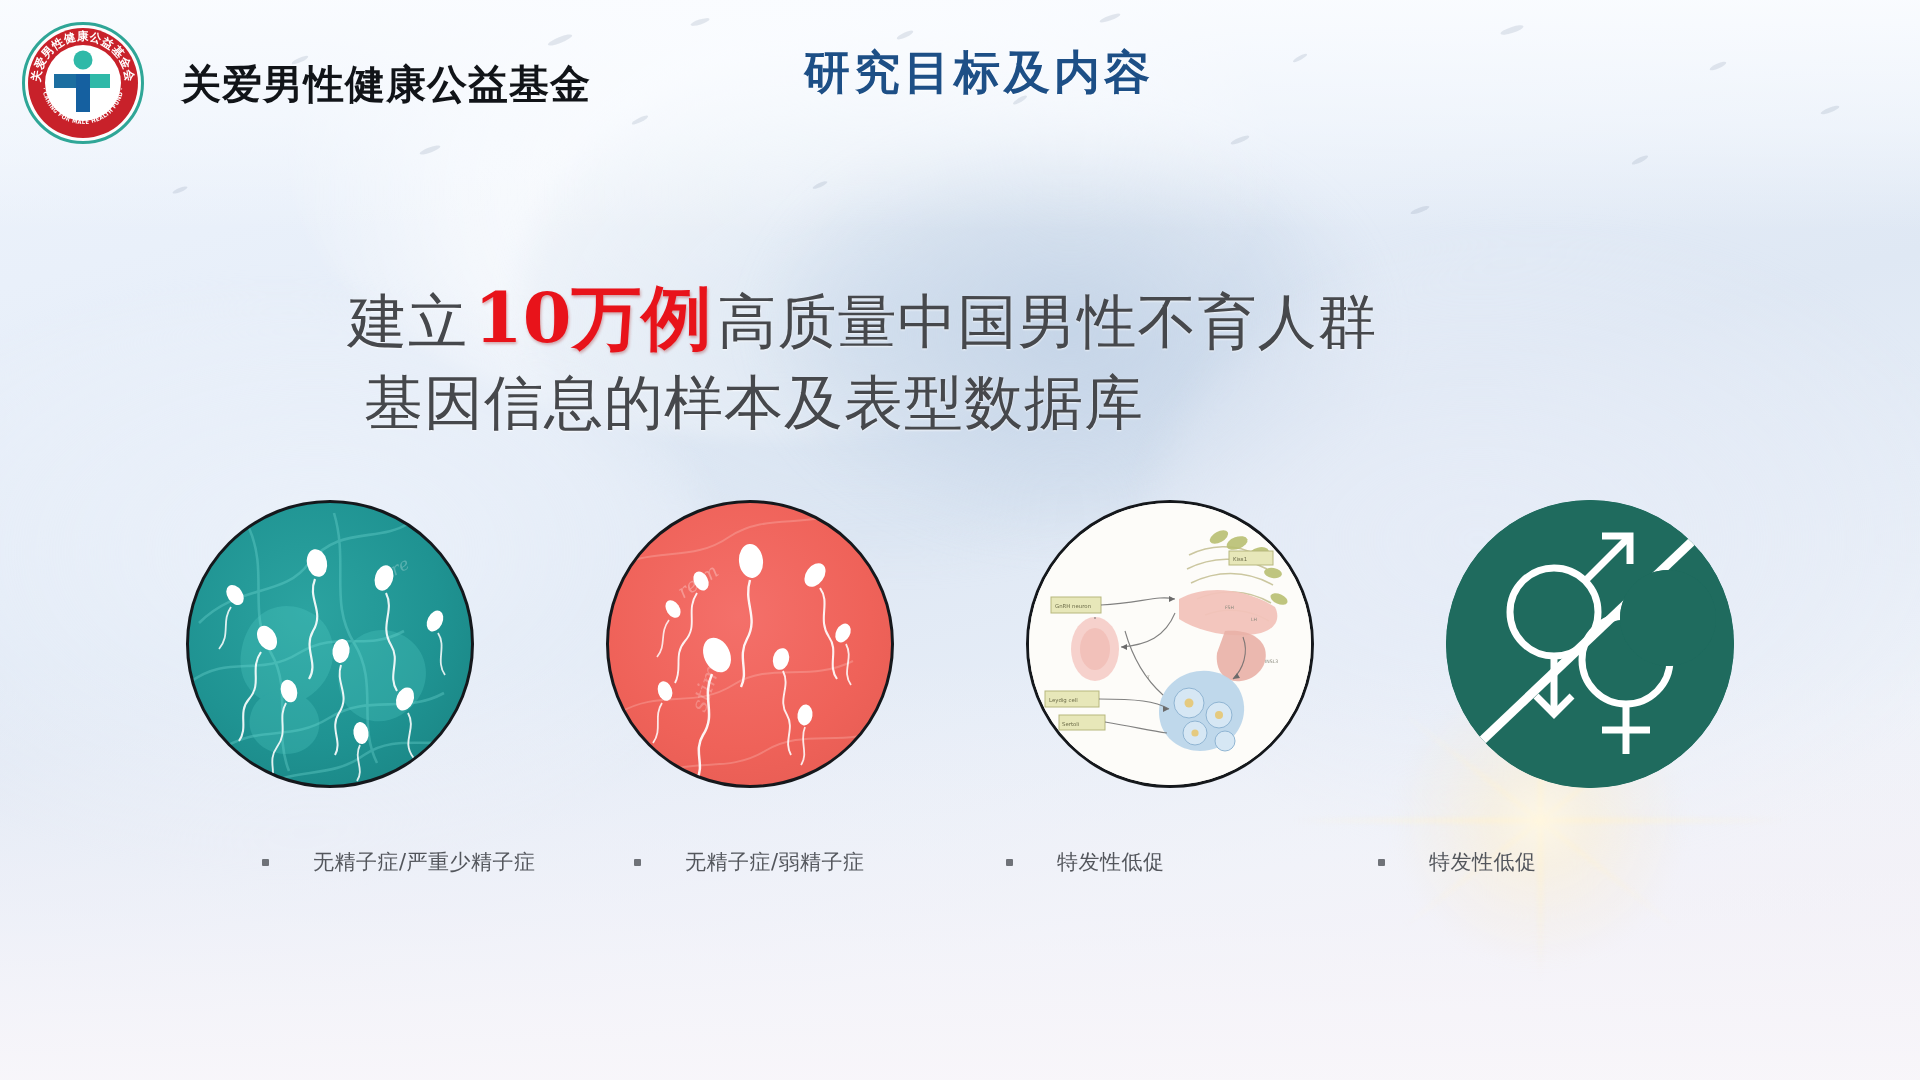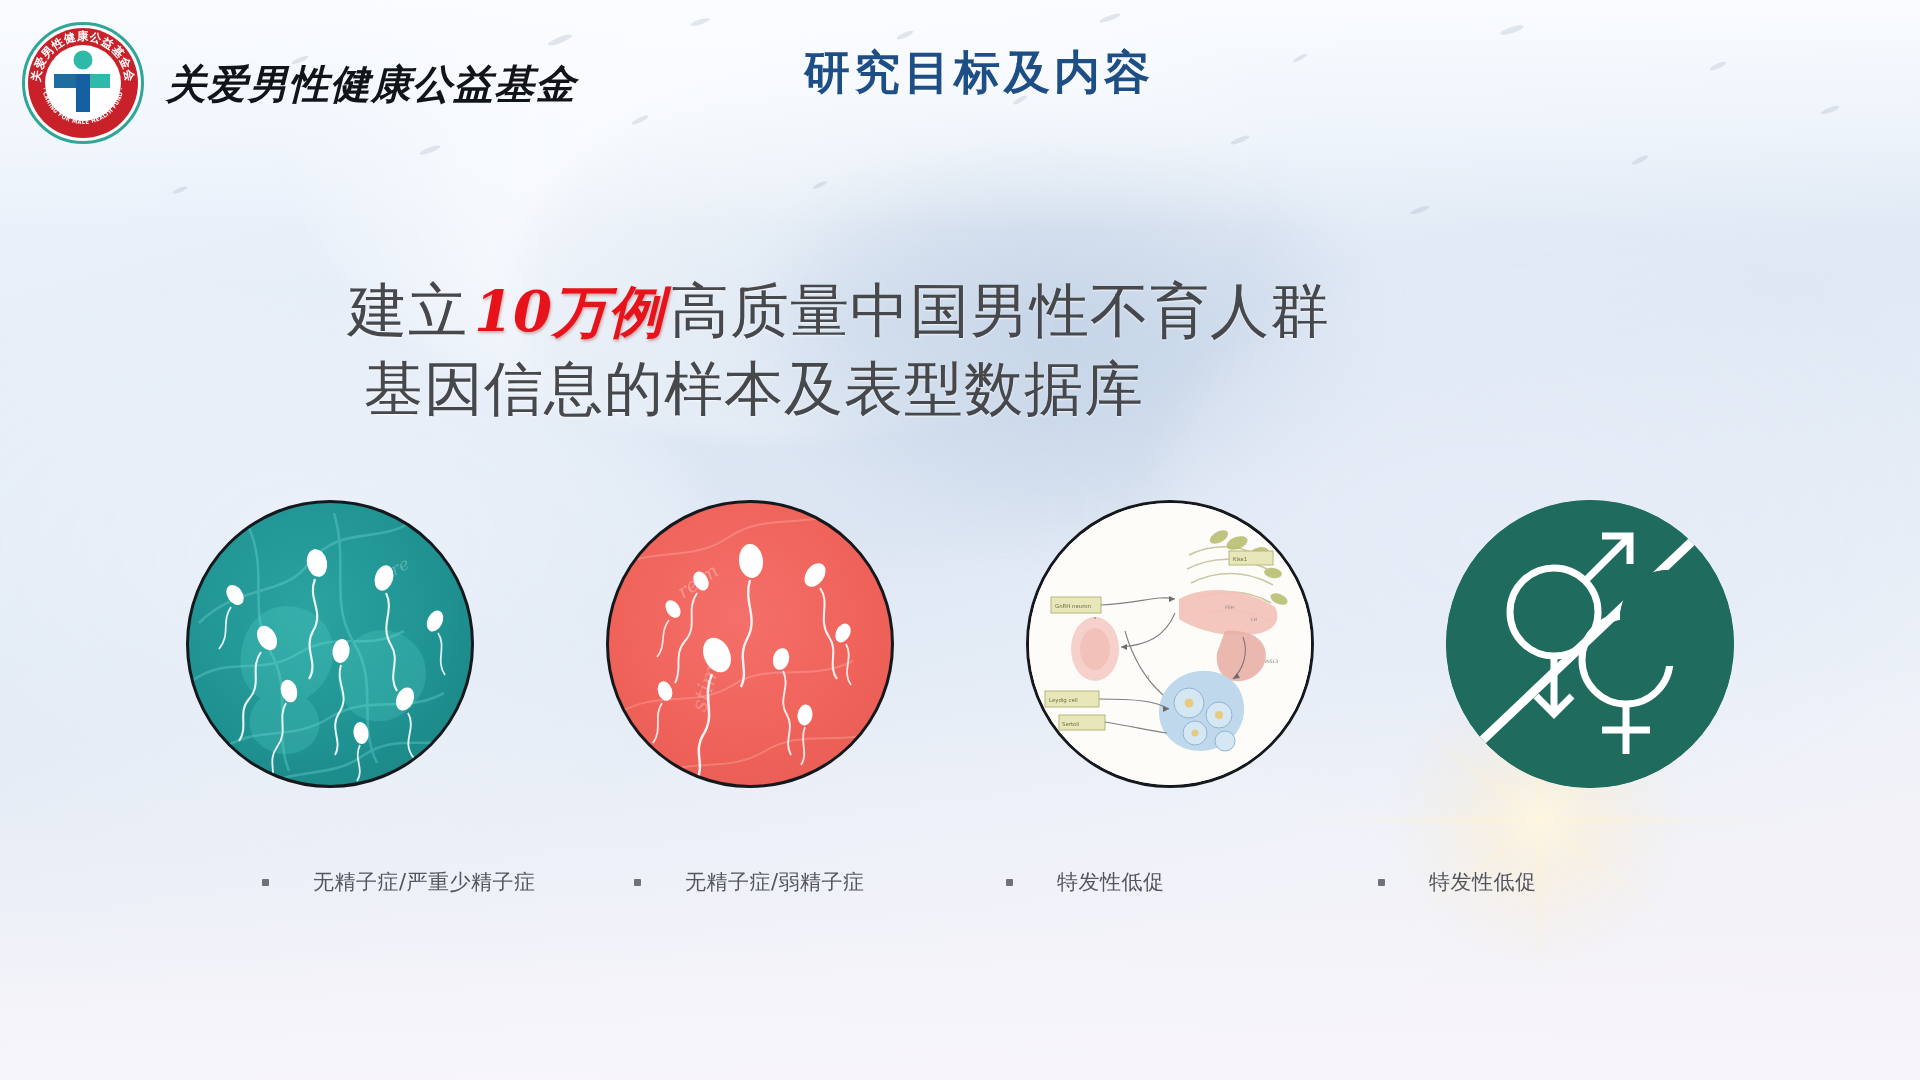--- a/index.html
+++ b/index.html
@@ -182,23 +182,22 @@
     position: absolute; inset: 6px;
     pointer-events: none;
   }
   .logo-figure {
     position: absolute;
     left: 50%; top: 50%;
     width: 70px; height: 70px;
     margin: -35px 0 0 -35px;
   }
   .logo-text {
-    margin-left: 22px;
+    margin-left: 37px;
     padding-top: 4px;
-    font-style: italic;
   }
   .logo-cn {
     font-family: "DejaVu Sans", "Liberation Sans", sans-serif;
     font-size: 40px;
     font-weight: 700;
     color: #111418;
     letter-spacing: 1px;
     line-height: 1.08;
     white-space: nowrap;
   }
@@ -235,22 +234,21 @@
     color: #46484c;
     line-height: 1.32;
     letter-spacing: 1px;
     white-space: nowrap;
     text-shadow: 0 1px 2px rgba(255,255,255,0.7);
   }
   .headline .line2 { margin-left: 16px; }
   .hl-accent {
     font-family: "DejaVu Serif", "Liberation Serif", serif;
     font-weight: 700;
-    font-style: italic;
-    font-size: 56px;
+    font-size: 70px;
     color: #e8131a;
     letter-spacing: 0px;
     padding: 0 6px;
     text-shadow: 1px 2px 3px rgba(160,30,30,0.35);
   }
 
   
   .circles {
     position: absolute;
     left: 0; right: 0;
@@ -294,21 +292,20 @@
   }
 
   
   .labels {
     position: absolute;
     left: 0; right: 0;
     top: 848px;
     display: flex;
     justify-content: center;
     gap: 72px;
-    margin-top: 20px;
   }
   .label-item {
     width: 300px;
     display: flex;
     align-items: center;
     justify-content: flex-start;
     padding-left: 10px;
     box-sizing: border-box;
   }
   .bullet {

